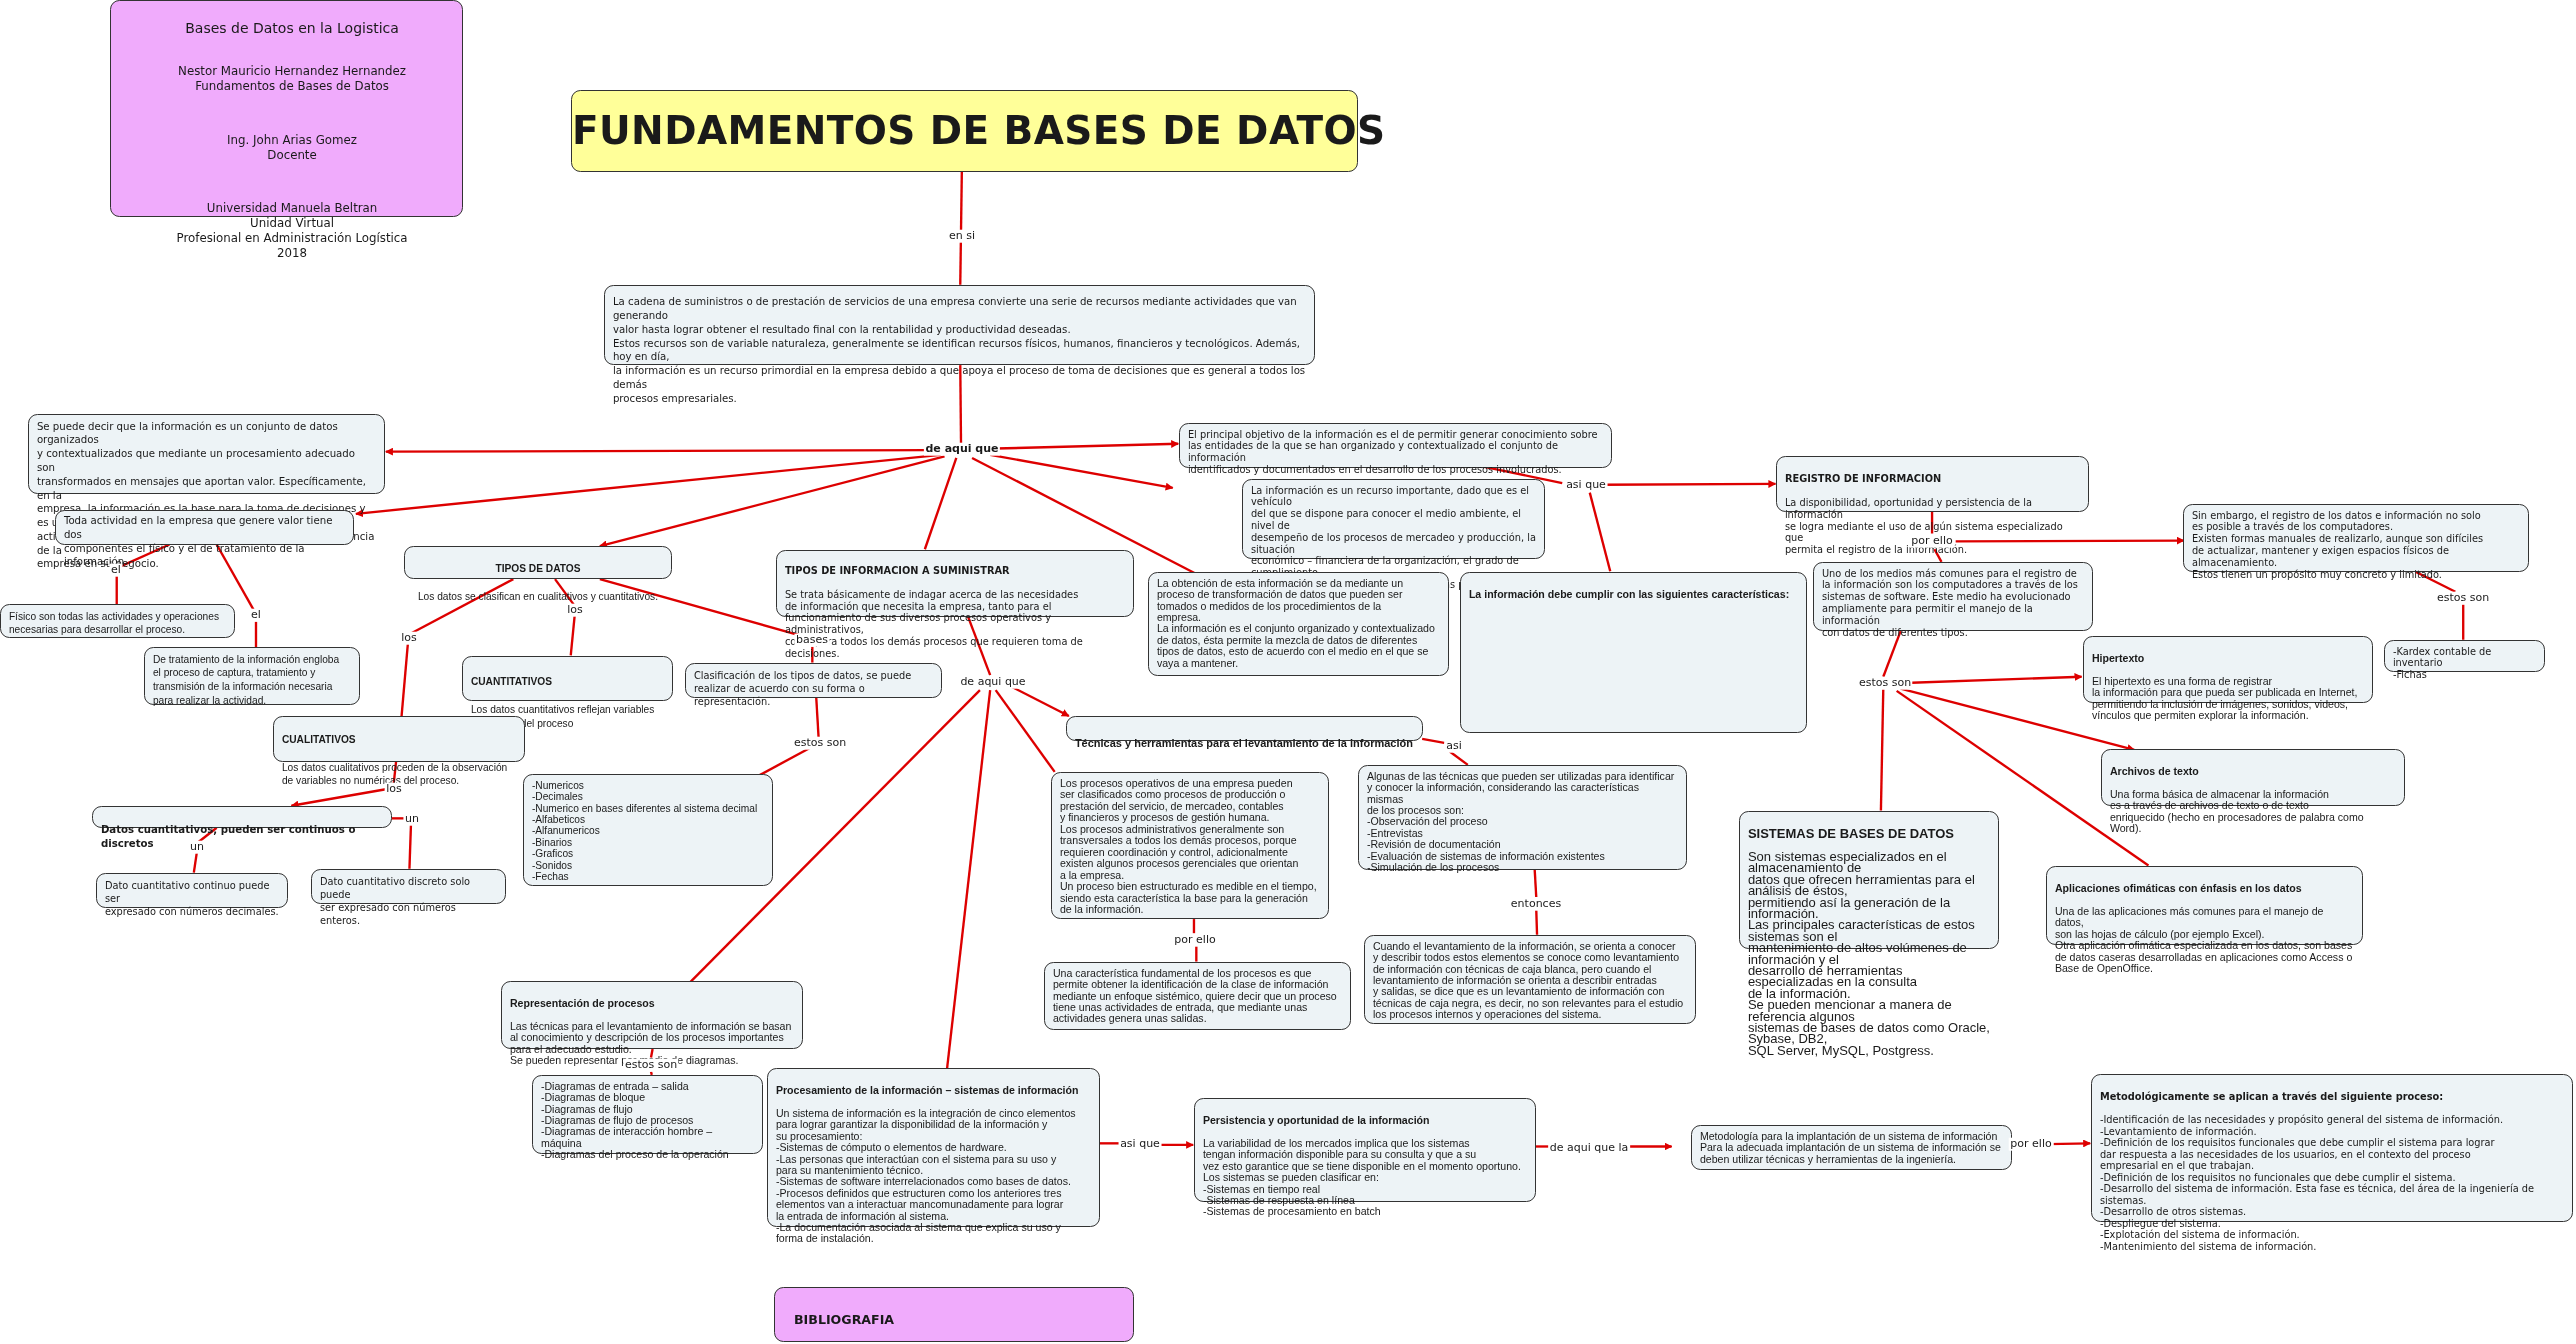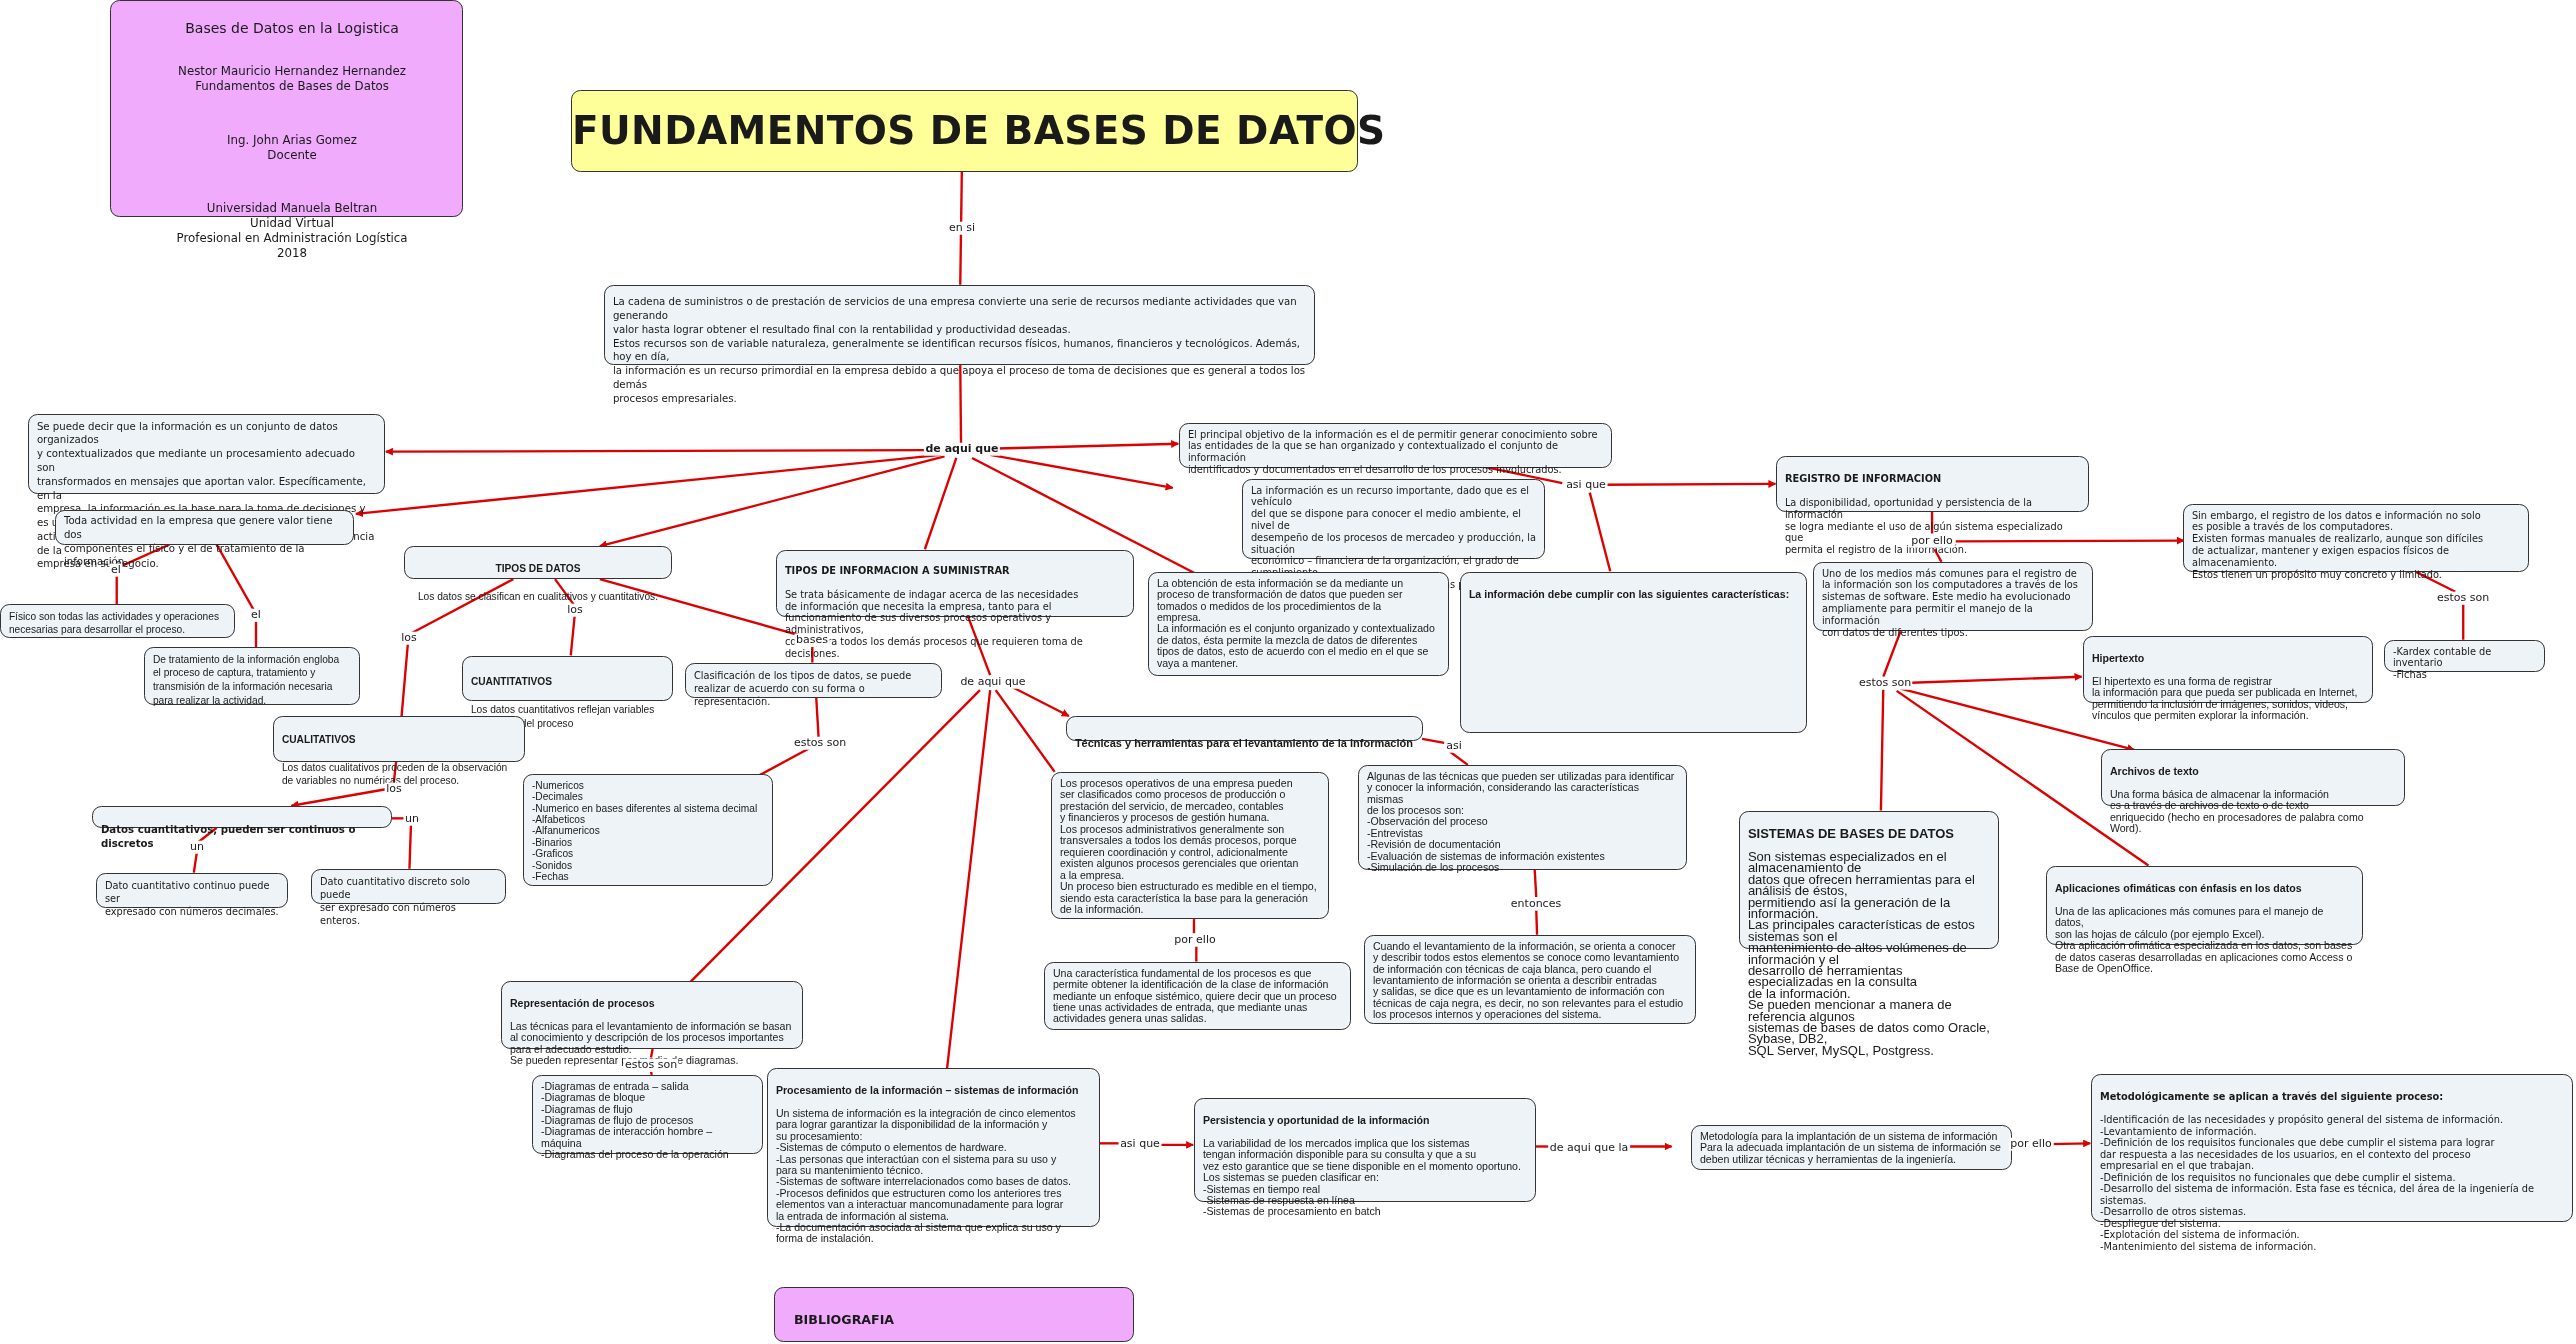--- a/index.html
+++ b/index.html
@@ -380,21 +380,21 @@
 -Despliegue del sistema.
 -Explotación del sistema de información.
 -Mantenimiento del sistema de información.</span>
 </div>
 
 <div class="node green" style="left:774px; top:1287px; width:360px; height:55px; padding-top:7.9px; font-size:11px;">
   <span class="title" style="font-size:12.6px;">BIBLIOGRAFIA</span>
   <span class="body">Fundamentos de bases de datos Modulo 1. pdf</span>
 </div>
 
-<span class="lbl" style="left:962px; top:228px;">en si</span>
+<span class="lbl" style="left:962px; top:236px;">en si</span>
 <span class="lbl" style="left:962px; top:449px; font-weight:bold;">de aqui que</span>
 <span class="lbl" style="left:116px; top:570px;">el</span>
 <span class="lbl" style="left:256px; top:615px;">el</span>
 <span class="lbl" style="left:409px; top:638px;">los</span>
 <span class="lbl" style="left:575px; top:610px;">los</span>
 <span class="lbl" style="left:812px; top:640px;">bases</span>
 <span class="lbl" style="left:394px; top:789px;">los</span>
 <span class="lbl" style="left:197px; top:847px;">un</span>
 <span class="lbl" style="left:412px; top:819px;">un</span>
 <span class="lbl" style="left:820px; top:743px;">estos son</span>

